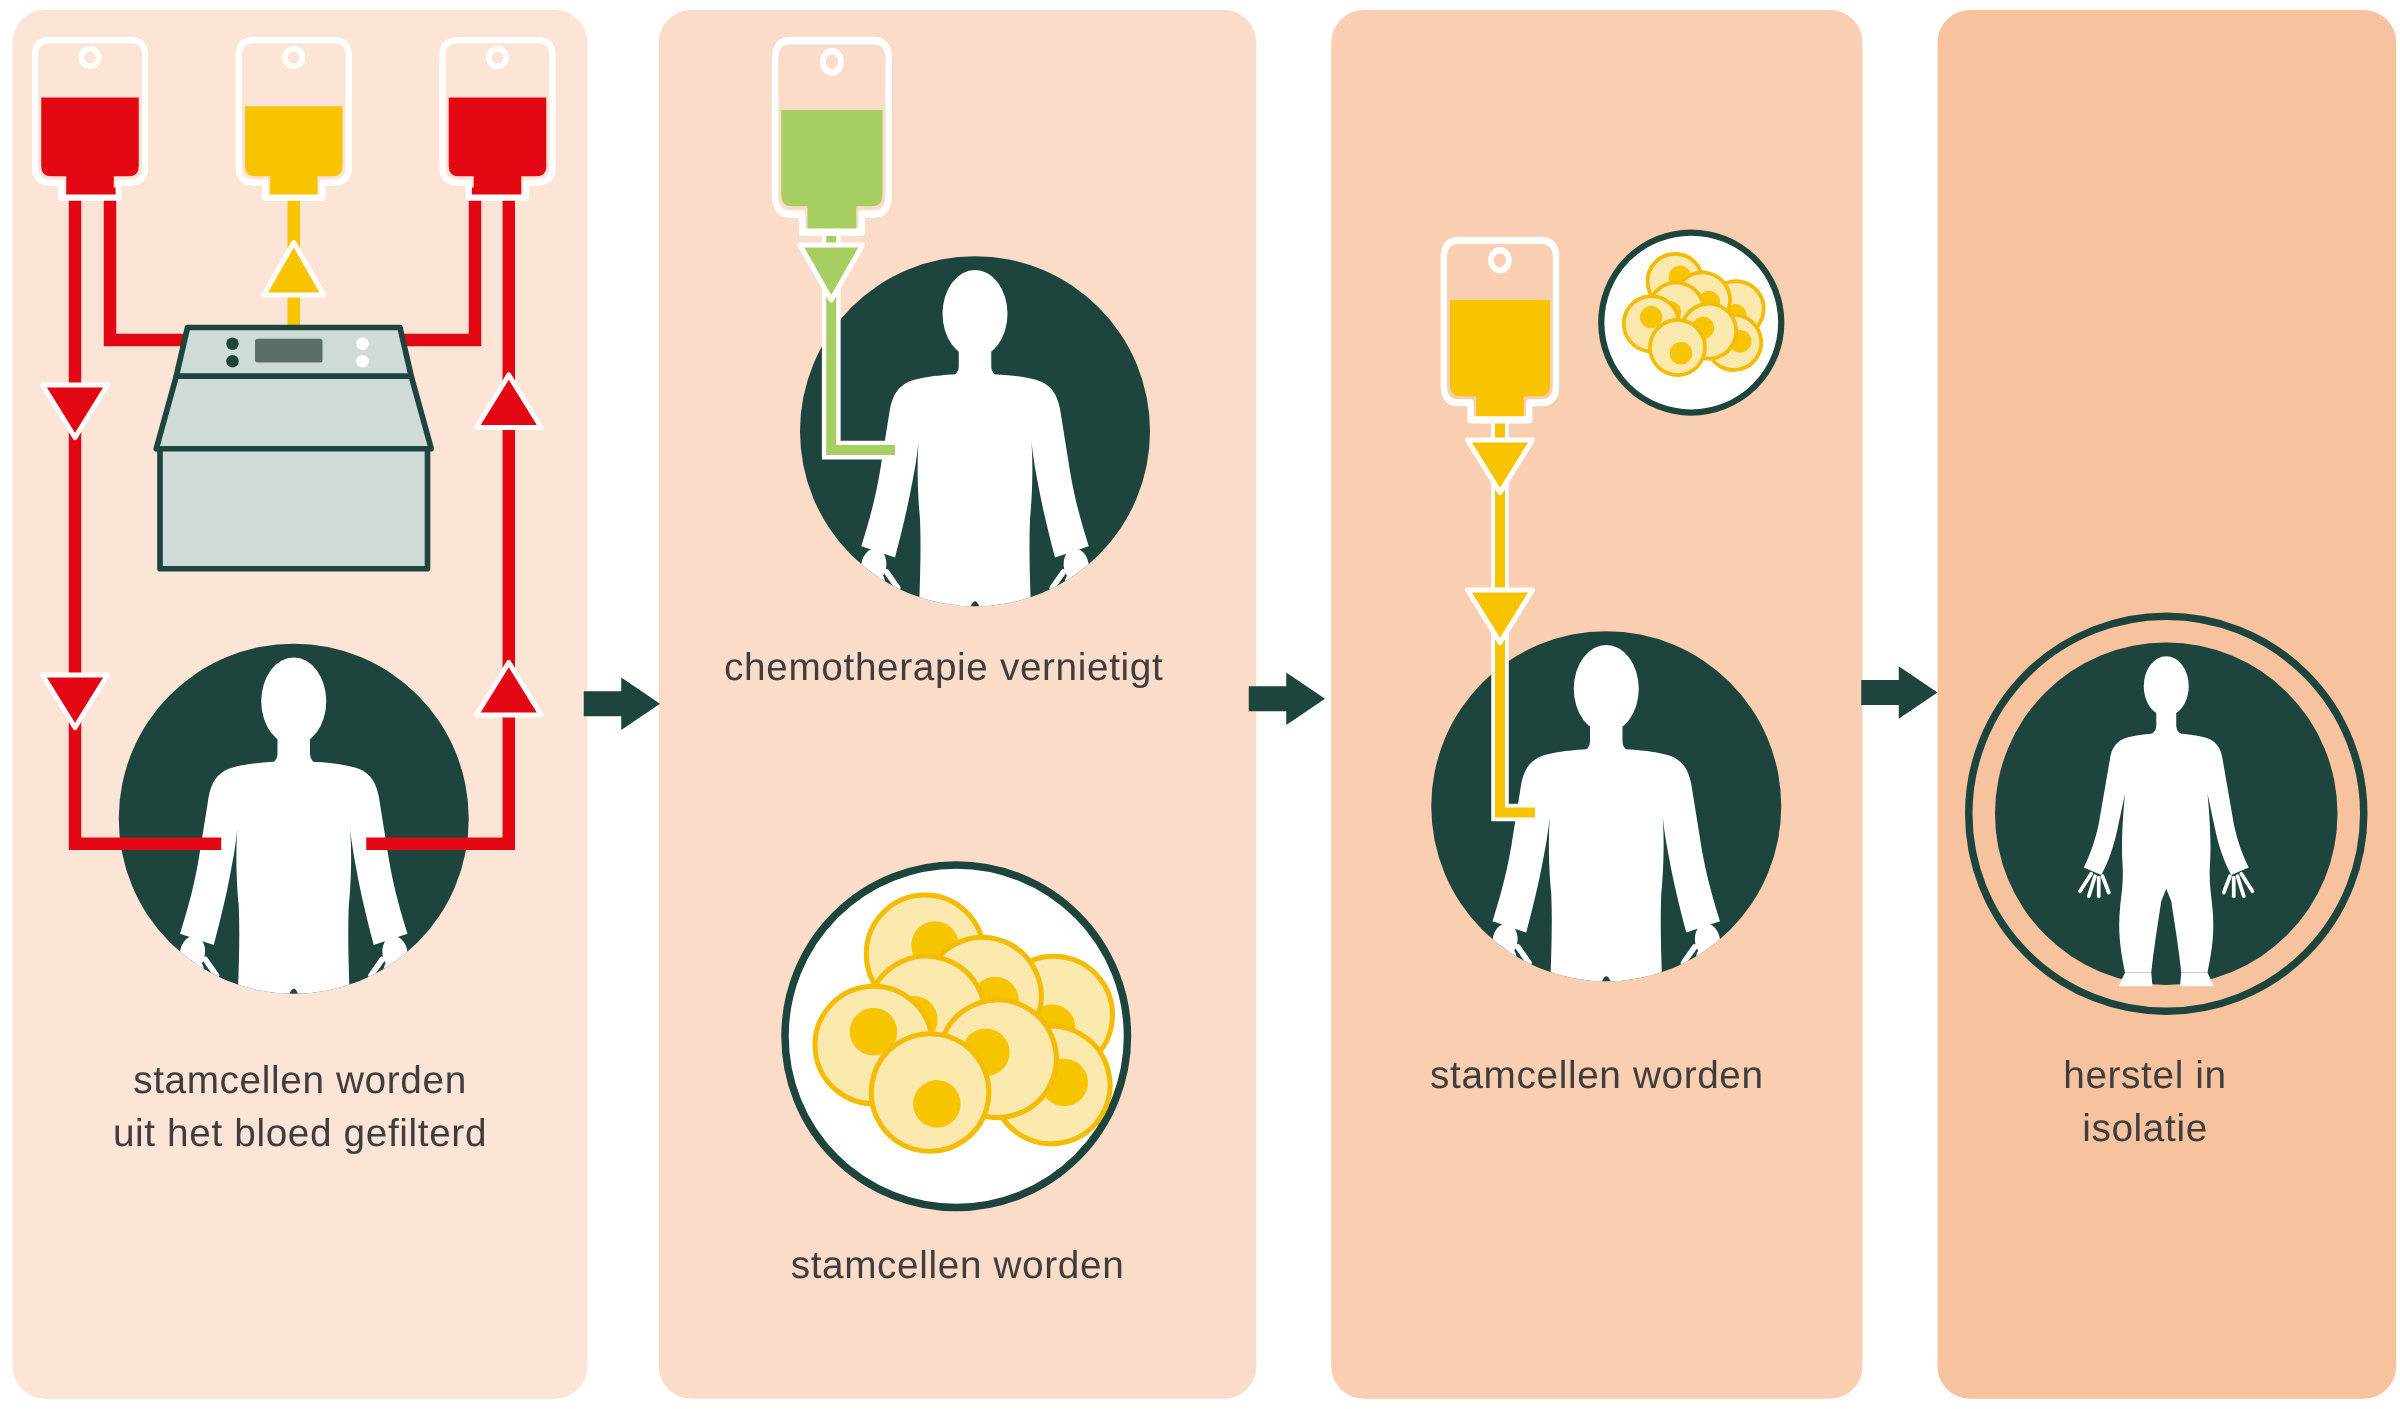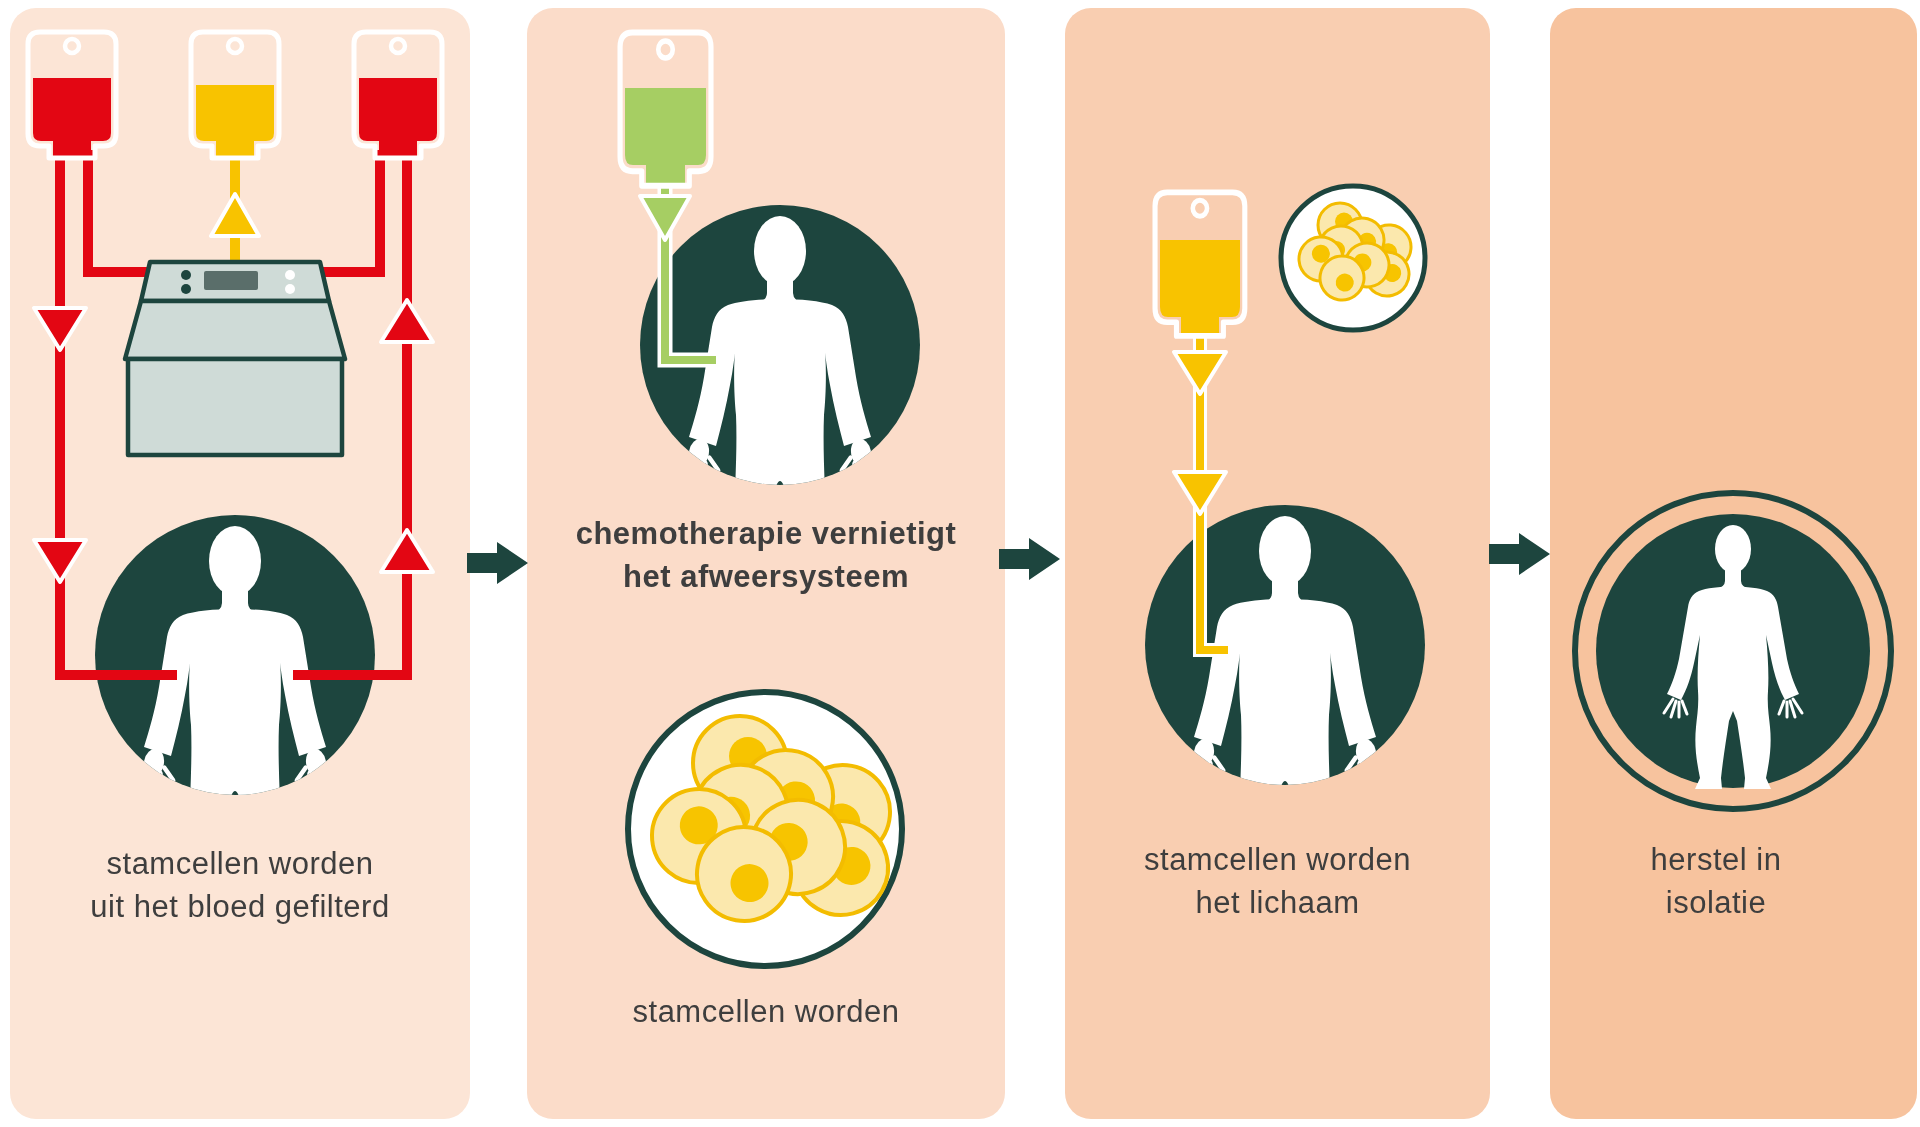--- a/index.html
+++ b/index.html
@@ -12,21 +12,21 @@
   .panel2{left:527px;width:478px;background:#fbdcc9;}
   .panel3{left:1065px;width:425px;background:#f9ceb1;}
   .panel4{left:1550px;width:367px;background:#f7c39e;}
   .art{position:absolute;left:0;top:0;width:1920px;height:1127px;}
   .caption{
     position:absolute;text-align:center;color:#3e3e3e;
     font-size:31px;line-height:43px;letter-spacing:0.5px;
   }
   .caption span{display:block;}
   .cap1{left:10px;top:842px;width:460px;}
-  .cap2a{left:527px;top:512px;width:478px;font-weight:bold;}
+  .cap2a{left:516px;top:512px;width:478px;}
   .cap2b{left:527px;top:990px;width:478px;}
   .cap3{left:1065px;top:838px;width:425px;}
   .cap4{left:1550px;top:838px;width:332px;}
 </style>
 </head>
 <body>
 
 <div class="stage">
 
   <div class="panel panel1"></div>
@@ -241,30 +241,28 @@
     </g>
   </svg>
 
   <div class="caption cap1">
     <span>stamcellen worden</span>
     <span>uit het bloed gefilterd</span>
   </div>
 
   <div class="caption cap2a">
     <span>chemotherapie vernietigt</span>
-    <span>het afweersysteem</span>
   </div>
 
   <div class="caption cap2b">
     <span>stamcellen worden</span>
   </div>
 
   <div class="caption cap3">
     <span>stamcellen worden</span>
-    <span>het lichaam</span>
   </div>
 
   <div class="caption cap4">
     <span>herstel in</span>
     <span>isolatie</span>
   </div>
 
 </div>
 
 </body></html>

